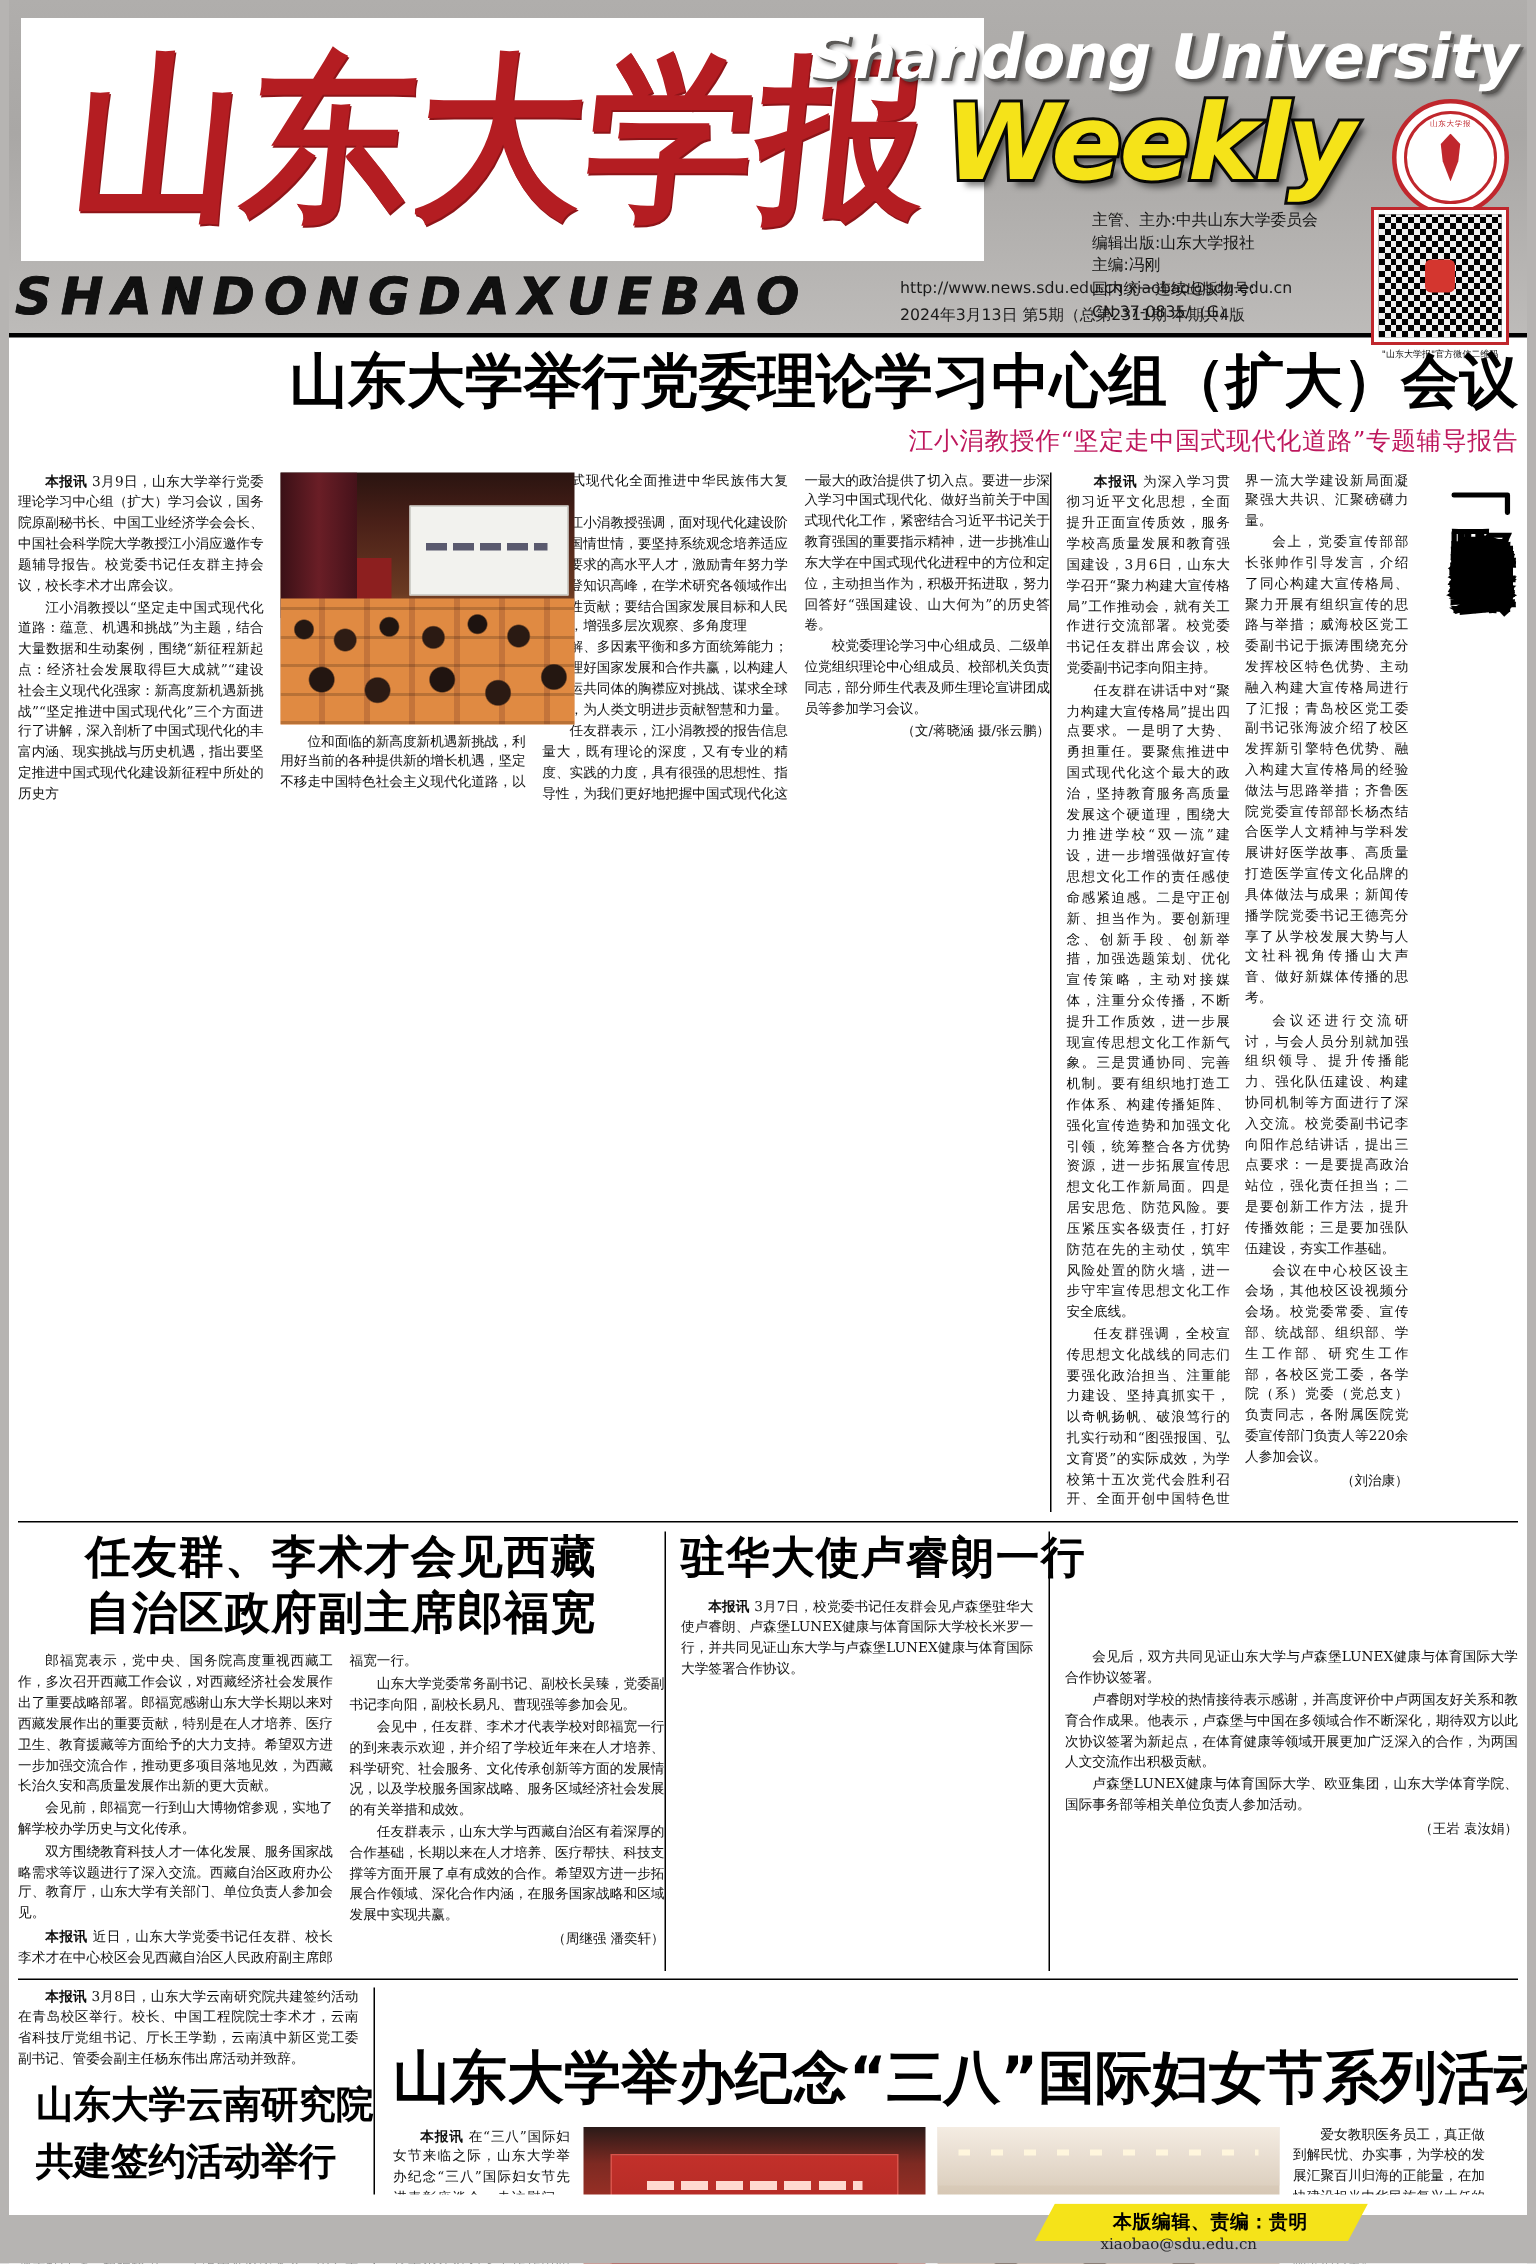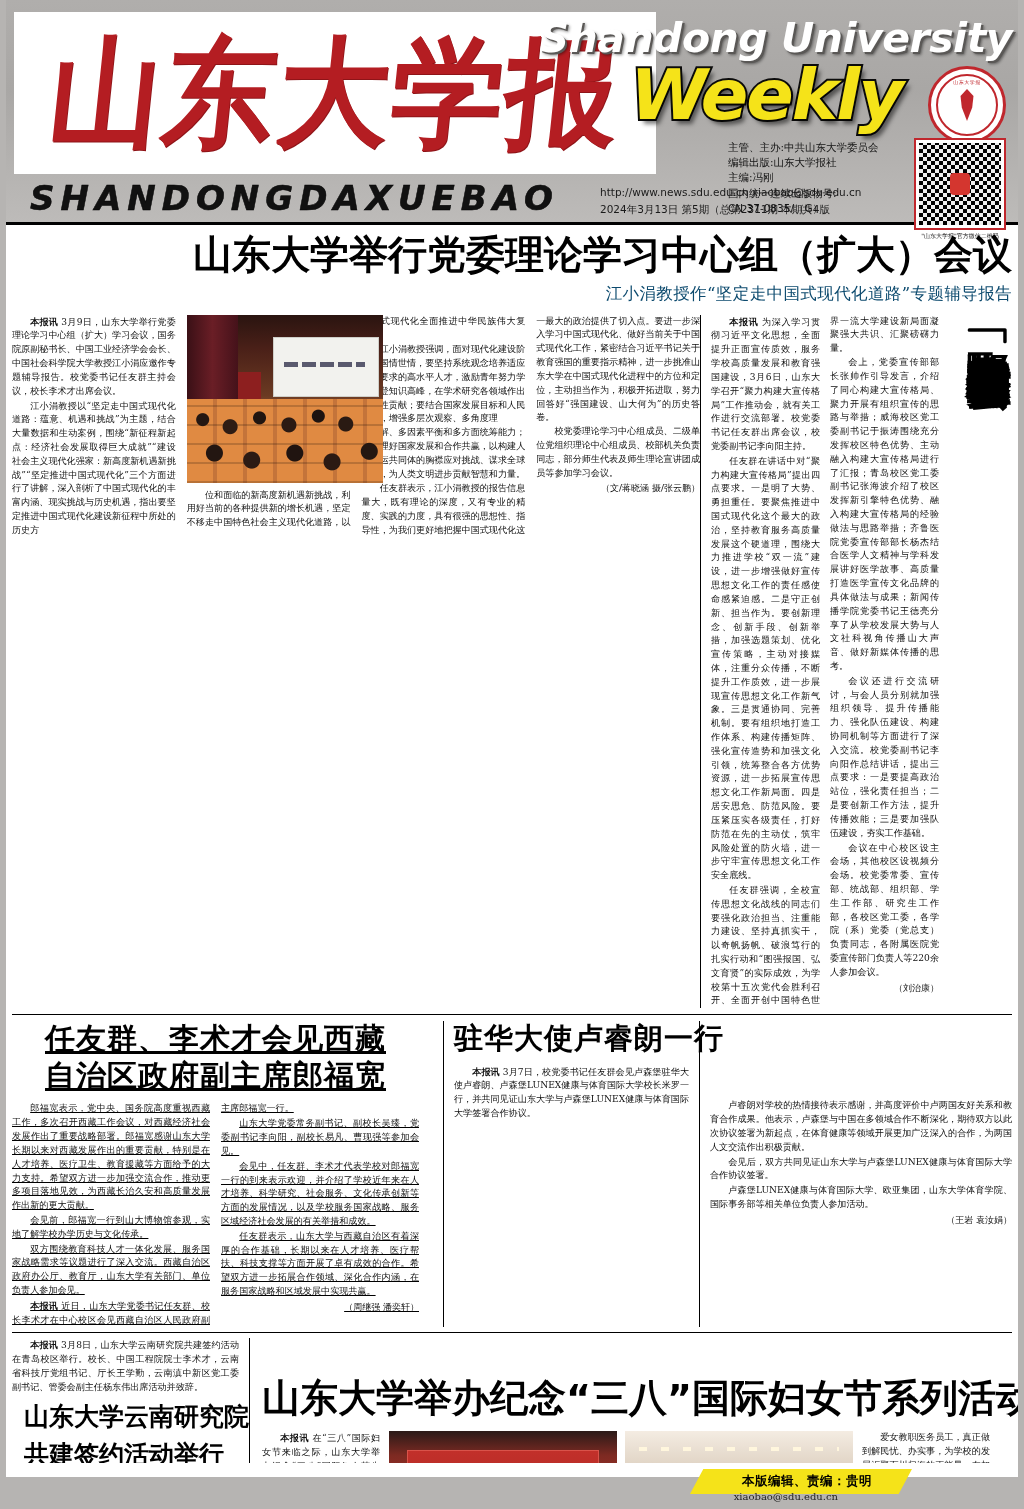--- a/index.html
+++ b/index.html
@@ -24,21 +24,21 @@
   }
   .mh-cn-title {
     font-family: "DejaVu Serif", "Liberation Serif", serif;
     font-size: 112px; font-weight: 700; color: #b41d22;
     letter-spacing: 2px; line-height: 1;
     transform: skewX(-6deg) scaleY(1.06);
     text-shadow: 1px 1px 0 #8e1418;
     white-space: nowrap;
   }
   .mh-pinyin {
-    position: absolute; left: 30px; top: 178px; width: 620px;
+    position: absolute; left: 10px; top: 178px; width: 620px;
     font-family: "DejaVu Sans", sans-serif;
     font-size: 34px; font-weight: 900; font-style: italic;
     letter-spacing: 6px; color: #111;
     -webkit-text-stroke: 0.5px #000;
   }
   .mh-url {
     position: absolute; left: 600px; top: 186px;
     font-size: 10.5px; color: #1a1a1a; letter-spacing: 0px;
     font-family: "DejaVu Sans", sans-serif; white-space: nowrap;
   }
@@ -130,21 +130,21 @@
     text-align: right; padding-top: 8px;
   }
   .s1-title {
     font-family: "DejaVu Sans", sans-serif;
     font-size: 39px; font-weight: 900; color:#000;
     letter-spacing: 0px; line-height: 1.12;
     white-space: nowrap;
   }
   .s1-sub {
     font-family: "DejaVu Serif", serif;
-    font-size: 16.5px; color:#0c4a6e; margin-top: 6px; letter-spacing:.4px;
+    font-size: 16.5px; color:#be185d; margin-top: 6px; letter-spacing:.4px;
     white-space: nowrap;
   }
   .s1-wrap { display:flex; gap: 0px; margin-top: 10px; }
   .s1-left { width: 688px; position: relative; }
   .s1-cols {
     column-count: 4; column-gap: 11px; column-rule: none;
     width: 100%;
   }
   .photo1 {
     float: none; width: 196px; height: 168px;
@@ -202,21 +202,21 @@
     font-family: "DejaVu Sans", sans-serif;
     font-size: 45px; font-weight: 900; color:#000;
     writing-mode: vertical-rl; text-orientation: upright;
     line-height: 1.02; letter-spacing: 1px;
     height: 760px;
   }
 
   
   .sec2 { padding: 0 12px; margin-top: 6px; }
   .s2-wrap { display:flex; }
-  .s2-a { width: 432px; padding-right: 24px; border-right: 1px solid #000; text-decoration: underline; }
+  .s2-a { width: 432px; padding-right: 0; border-right: 1px solid #000; }
   .s2-b { width: 256px; padding: 0 10px; border-right: 1px solid #000;}
   .s2-c { width: 312px; padding-left: 10px; }
   .s2-title {
     font-family:"DejaVu Sans",sans-serif;
     font-size: 30px; font-weight: 700; color:#000;
     line-height: 1.22; text-align: center; letter-spacing: 1px;
     white-space: nowrap;
   }
   .s2-title.small { font-size: 29px; }
   .s2-cols2 { column-count: 2; column-gap: 11px; margin-top: 8px; }
@@ -434,22 +434,22 @@
         <div class="cbody" style="margin-top:8px">
           <div>
               <p><span class="lead">本报讯</span> 3月7日，校党委书记任友群会见卢森堡驻华大使卢睿朗、卢森堡LUNEX健康与体育国际大学校长米罗一行，并共同见证山东大学与卢森堡LUNEX健康与体育国际大学签署合作协议。</p>
             </div>
         </div>
       </div>
 
       <div class="s2-c">
         <div class="cbody" style="margin-top:78px">
           <div>
+              <p>会见后，双方共同见证山东大学与卢森堡LUNEX健康与体育国际大学合作协议签署。</p>
               <p>卢睿朗对学校的热情接待表示感谢，并高度评价中卢两国友好关系和教育合作成果。他表示，卢森堡与中国在多领域合作不断深化，期待双方以此次协议签署为新起点，在体育健康等领域开展更加广泛深入的合作，为两国人文交流作出积极贡献。</p>
-              <p>会见后，双方共同见证山东大学与卢森堡LUNEX健康与体育国际大学合作协议签署。</p>
               <p>卢森堡LUNEX健康与体育国际大学、欧亚集团，山东大学体育学院、国际事务部等相关单位负责人参加活动。</p>
             </div>
           <div class="byline">（王岩 袁汝娟）</div>
         </div>
       </div>
     </div>
   </div>
 
   <div class="hr-thin" style="margin:5px 12px 0 12px;"></div>
 

